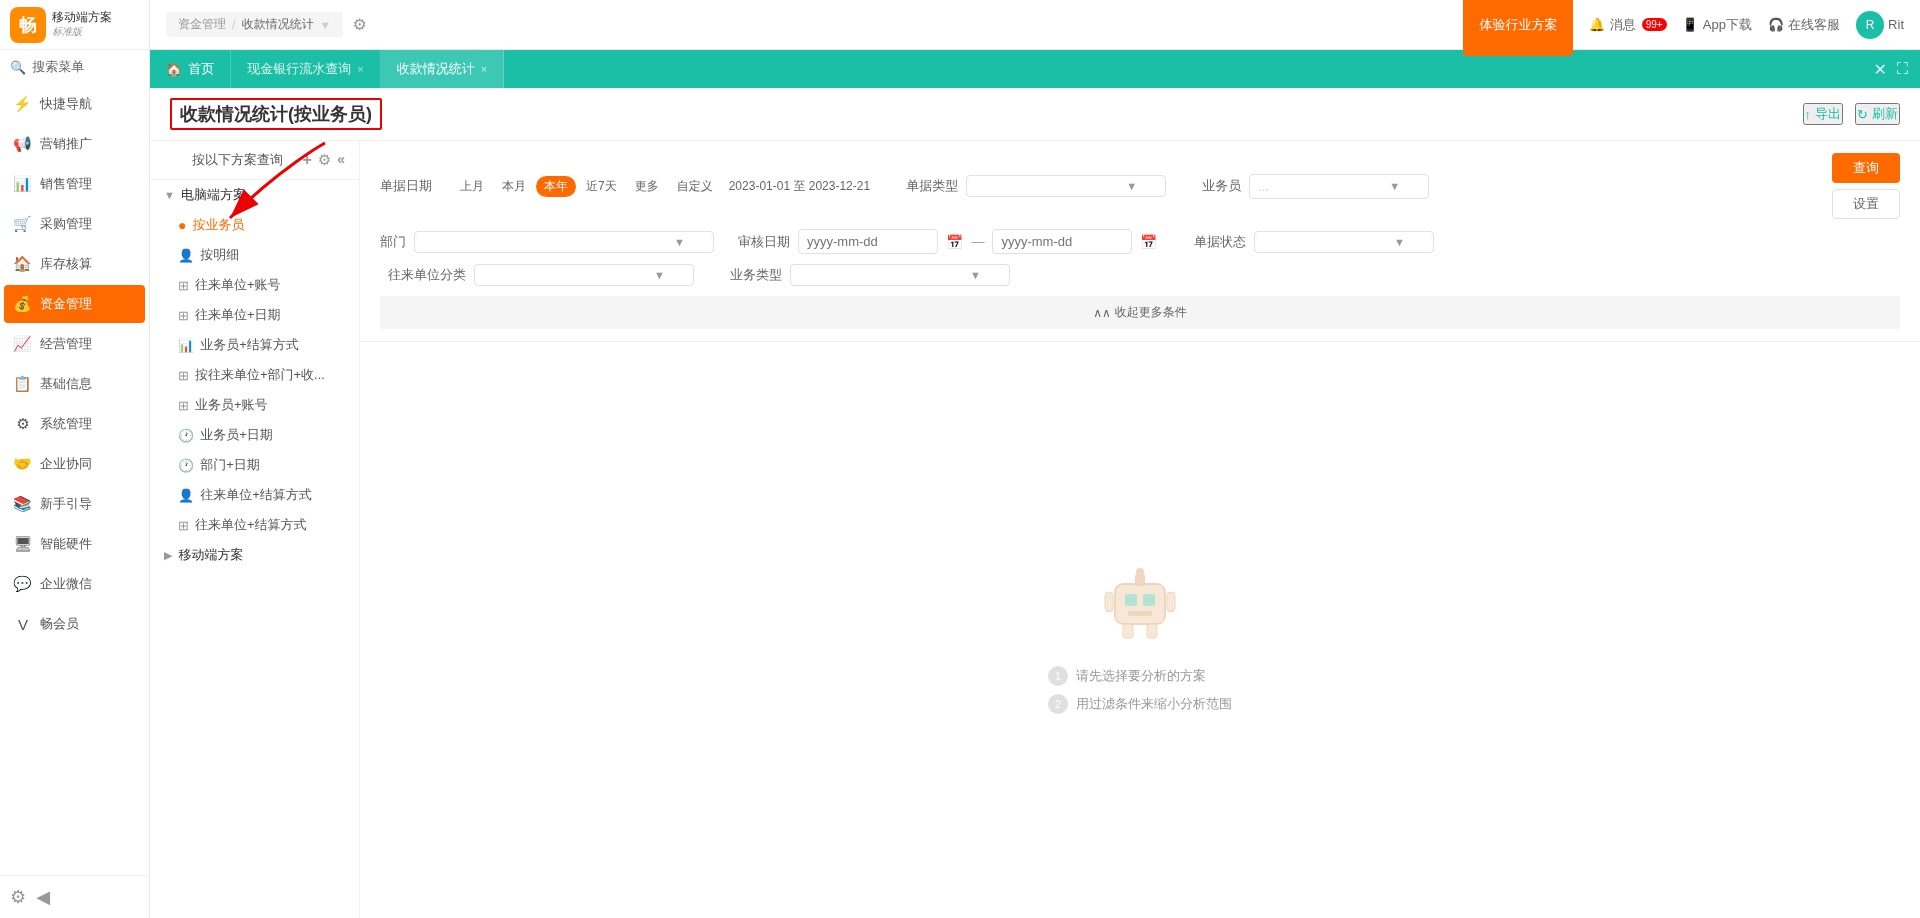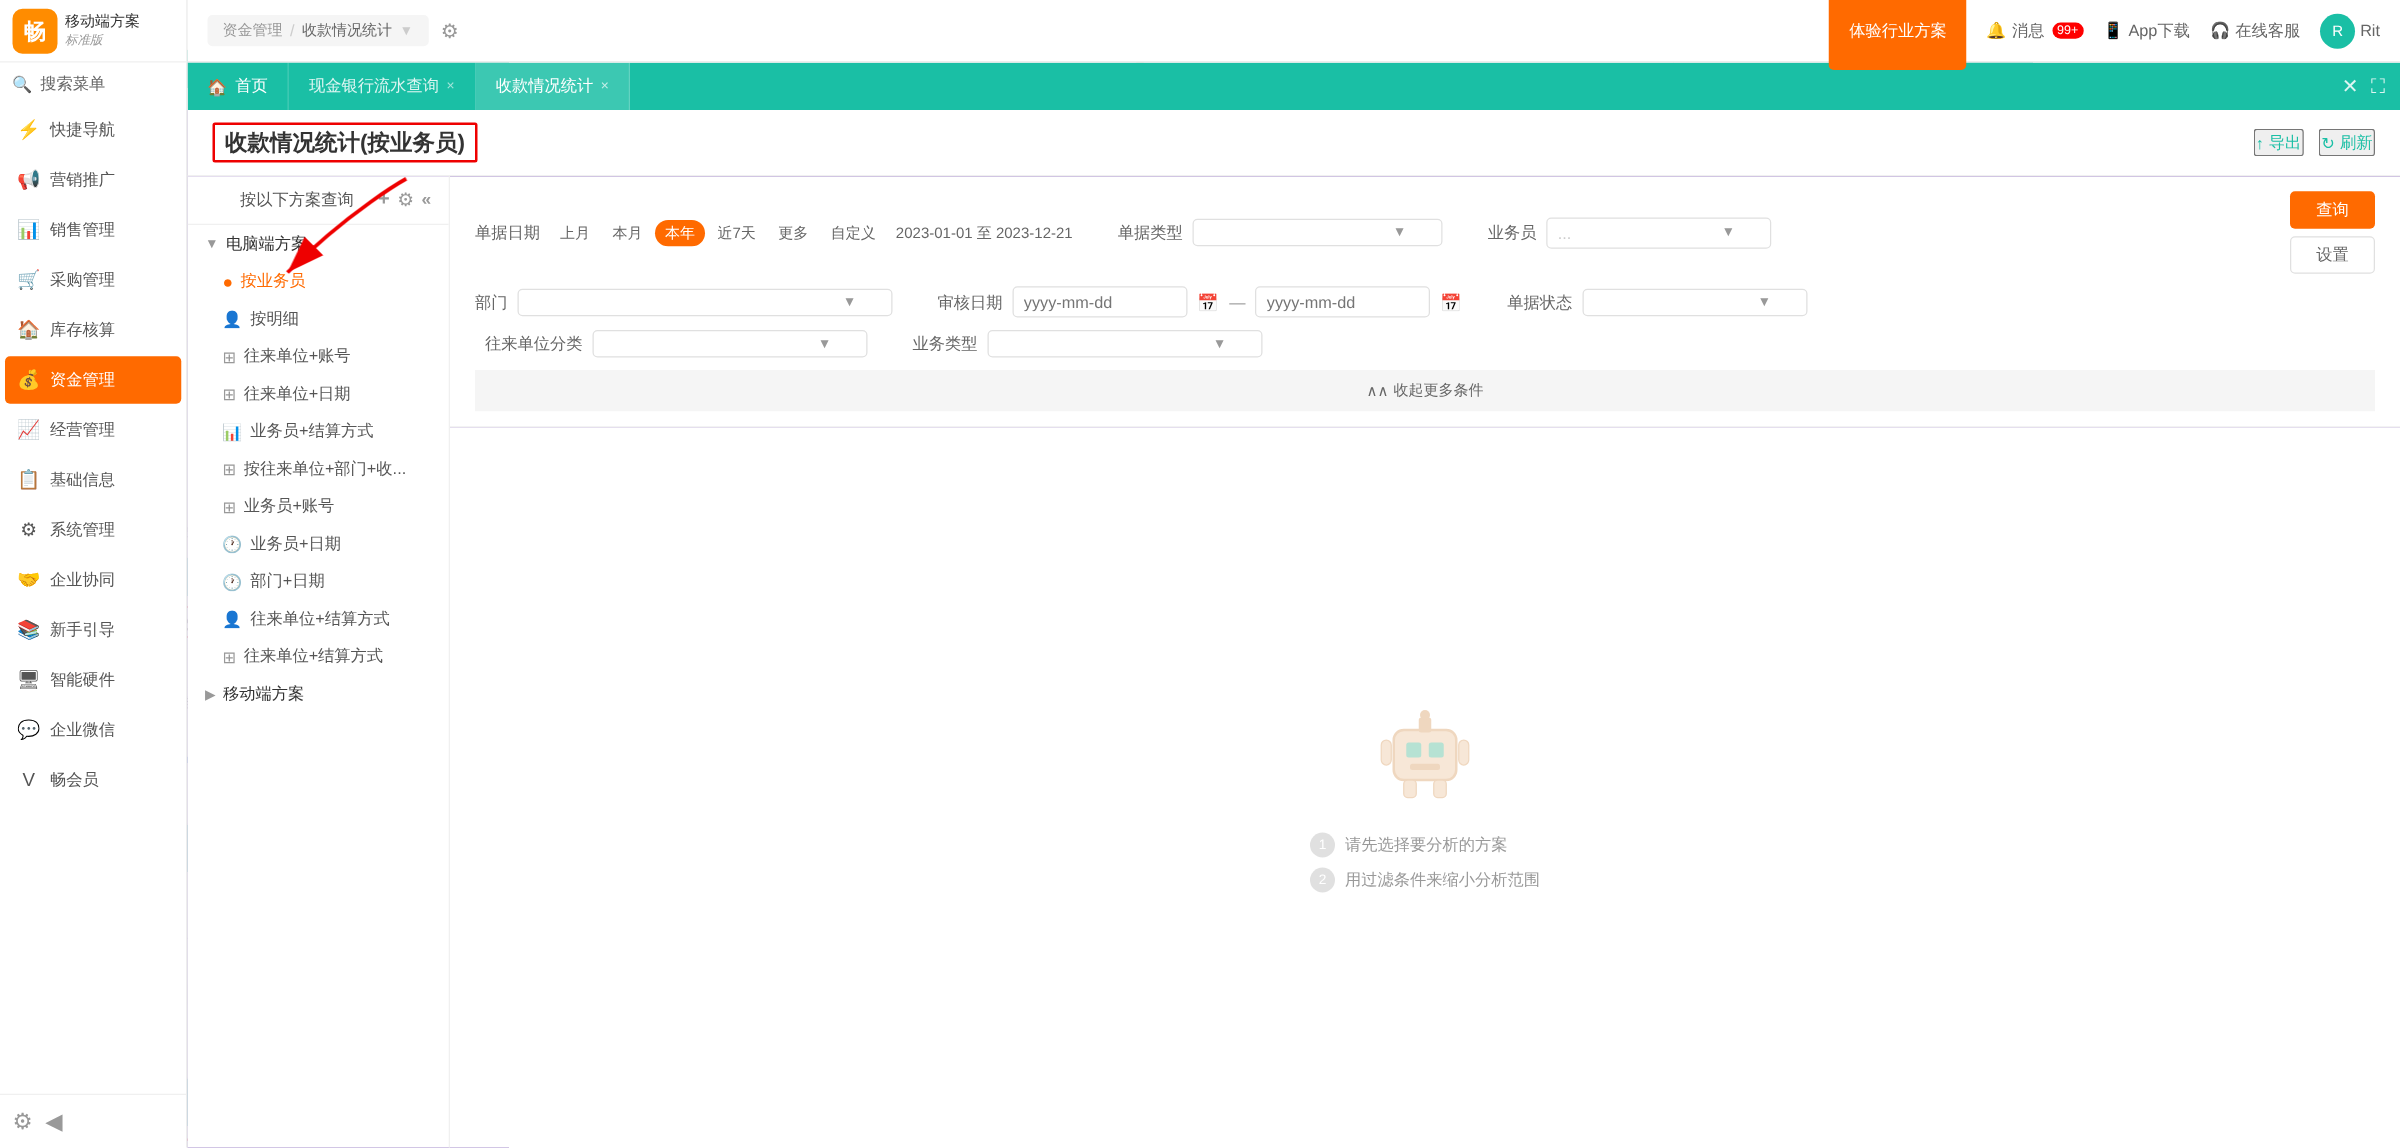--- a/index.html
+++ b/index.html
@@ -124,21 +124,21 @@
     
     .right-panel { flex: 1; display: flex; flex-direction: column; overflow: hidden; }
 
     
     .filter-area {
       background: #fff; padding: 12px 20px; border-bottom: 1px solid #f0f0f0;
     }
     .filter-row { display: flex; align-items: center; gap: 16px; margin-bottom: 10px; flex-wrap: wrap; }
     .filter-item { display: flex; align-items: center; gap: 8px; }
     .filter-label { color: #666; font-size: 13px; white-space: nowrap; }
-    .filter-date-tabs { display: flex; gap: 2px; }
+    .filter-date-tabs { display: flex; gap: 2px; margin-left: 12px; }
     .date-tab {
       padding: 2px 8px; font-size: 12px; cursor: pointer; color: #666;
       border-radius: 2px;
     }
     .date-tab.active { background: #ff6a00; color: #fff; border-radius: 12px; }
     .filter-date-range { font-size: 12px; color: #666; }
     .filter-select {
       border: 1px solid #e0e0e0; border-radius: 4px; padding: 4px 28px 4px 8px;
       font-size: 13px; color: #333; background: #fff; cursor: pointer;
       display: flex; align-items: center; gap: 4px; min-width: 120px; position: relative;
@@ -436,21 +436,21 @@
         </div>
 
         <div class="filter-row">
           <div class="filter-item">
             <span class="filter-label">部门</span>
             <div class="filter-select filter-select-wide" style="min-width:300px;">
               <span></span>
               <span class="arrow">▼</span>
             </div>
           </div>
-          <div class="filter-item" style="margin-left:20px;">
+          <div class="filter-item" style="margin-left:8px;">
             <span class="filter-label">审核日期</span>
             <input class="filter-input" style="width: 130px;" placeholder="yyyy-mm-dd">
             <span class="filter-date-icon">📅</span>
             <span class="filter-dash">—</span>
             <input class="filter-input" style="width: 130px;" placeholder="yyyy-mm-dd">
             <span class="filter-date-icon">📅</span>
           </div>
           <div class="filter-item" style="margin-left:20px;">
             <span class="filter-label">单据状态</span>
             <div class="filter-select" style="min-width:180px;">

